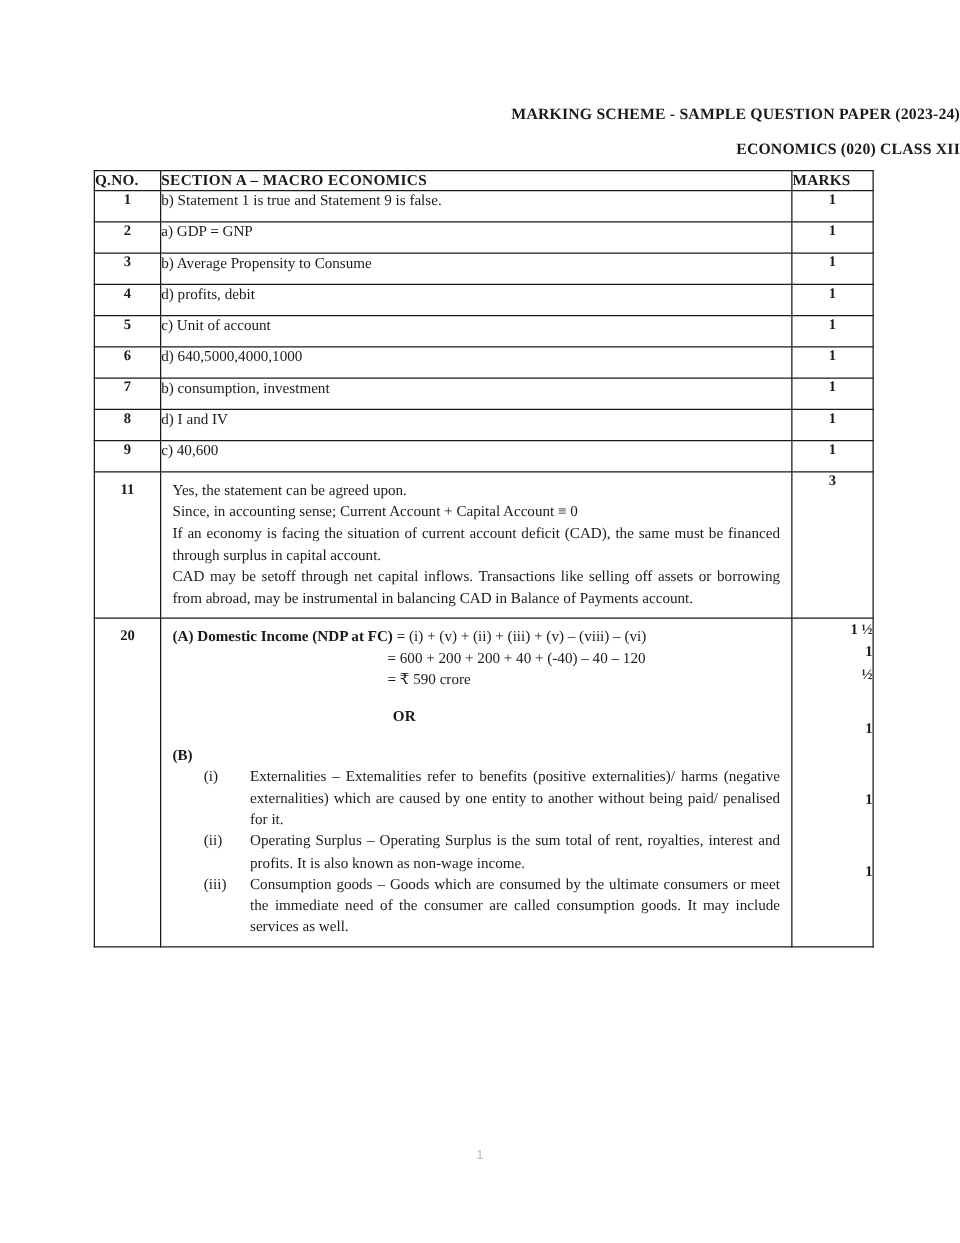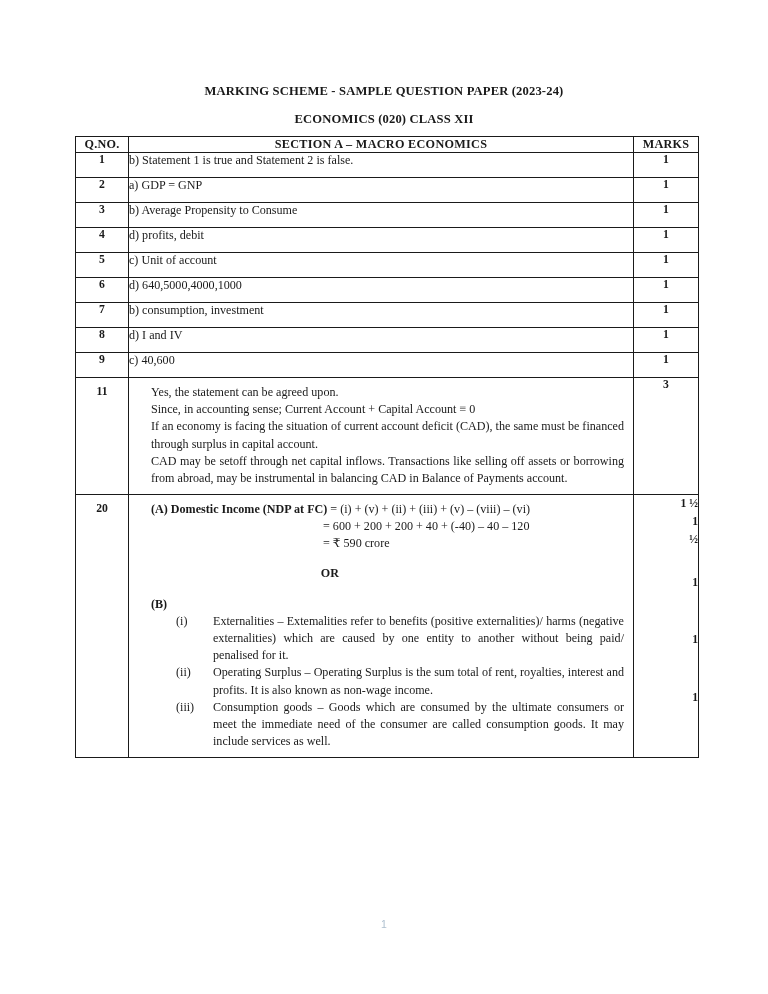--- a/index.html
+++ b/index.html
@@ -19,21 +19,21 @@
   .page {
     position: absolute;
     left: 0; top: 0;
     width: 768px;
     height: 994px;
   }
   .doc-title {
     position: absolute;
     left: 0;
     width: 768px;
-    text-align: center;
+    text-align: right;
     font-weight: bold;
     font-size: 12.6px;
     letter-spacing: 0.15px;
   }
   .title-line1 { top: 84px; }
   .title-line2 { top: 112px; }
 
   table.marking-table {
     position: absolute;
     left: 75px;
@@ -47,21 +47,21 @@
     border: 1.1px solid #1a1a1a;
     vertical-align: top;
     padding: 0;
   }
   col.c-qno { width: 53px; }
   col.c-body { width: 505px; }
   col.c-marks { width: 65px; }
 
   
   .hdr td {
-    text-align: center;
+    text-align: left;
     font-weight: bold;
     font-size: 12.2px;
     padding: 6px 2px 6px 2px;
     vertical-align: middle;
     letter-spacing: 0.2px;
   }
   .hdr .hdr-section { letter-spacing: 0.3px; margin-left: 39px; }
 
   
   .ansrow td { height: 24px; }
@@ -86,21 +86,21 @@
     line-height: 1.32;
   }
 
   
   .longrow .cell-qno {
     vertical-align: top;
     padding-top: 7px;
   }
   .longrow .cell-body {
     vertical-align: top;
-    padding: 6px 9px 7px 22px;
+    padding: 6px 9px 7px 9px;
     line-height: 1.42;
     font-size: 12.1px;
   }
   .cell-marks-mid {
     text-align: center;
     font-weight: bold;
     font-size: 11.7px;
     vertical-align: middle;
     padding: 0;
   }
@@ -187,21 +187,21 @@
     </colgroup>
     <tbody>
       <tr class="hdr">
         <td>Q.NO.</td>
         <td class="hdr-section">SECTION A – MACRO ECONOMICS</td>
         <td>MARKS</td>
       </tr>
 
       <tr class="ansrow">
         <td class="cell-qno">1</td>
-        <td class="cell-body">b) Statement 1 is true and Statement 2 is false.</td>
+        <td class="cell-body">b) Statement 1 is true and Statement 9 is false.</td>
         <td class="cell-marks">1</td>
       </tr>
       <tr class="ansrow">
         <td class="cell-qno">2</td>
         <td class="cell-body">a) GDP = GNP</td>
         <td class="cell-marks">1</td>
       </tr>
       <tr class="ansrow">
         <td class="cell-qno">3</td>
         <td class="cell-body">b) Average Propensity to Consume</td>

